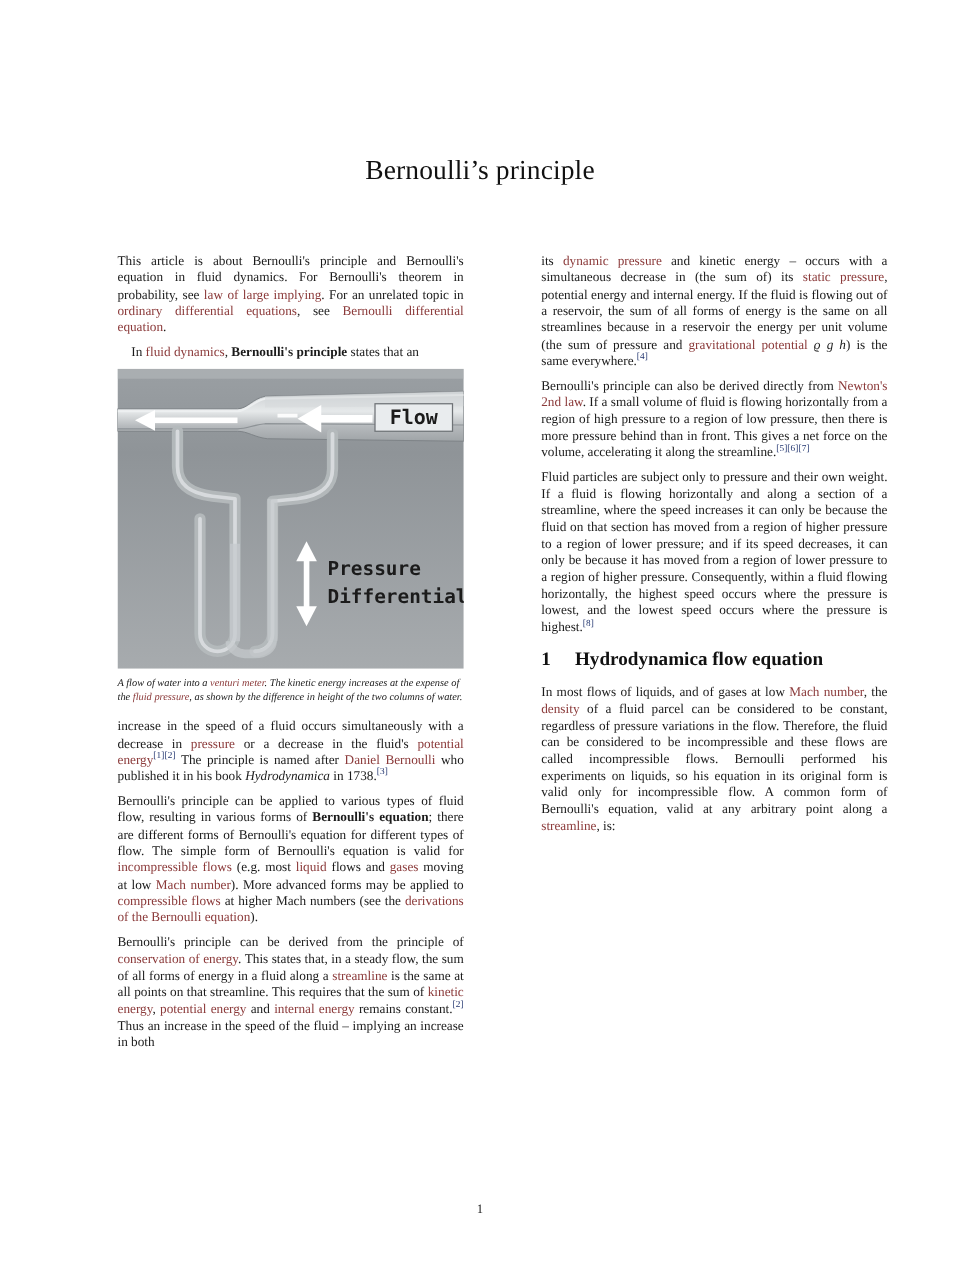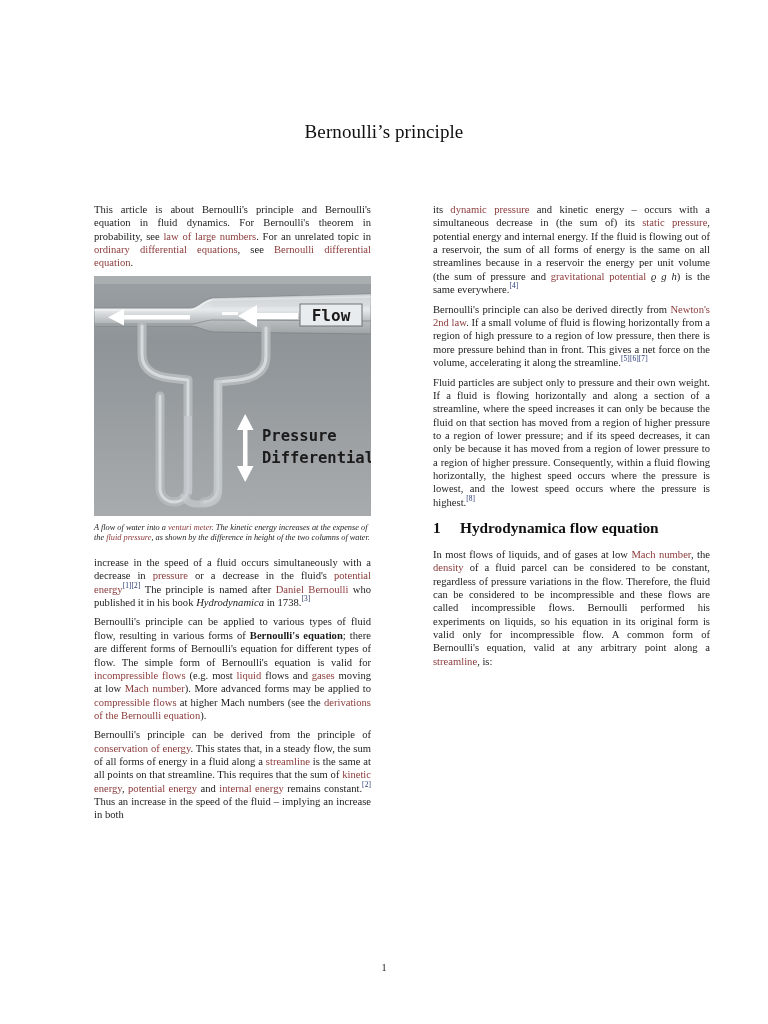--- a/index.html
+++ b/index.html
@@ -20,21 +20,21 @@
     left: 0; top: 0;
     width: 768px;
     height: 1024px;
   }
   .title {
     position: absolute;
     left: 0;
     top: 108px;
     width: 768px;
     text-align: center;
-    font-size: 19px;
+    font-size: 22px;
     font-weight: normal;
     letter-spacing: 0.1px;
     color: #111;
   }
   .col {
     position: absolute;
     top: 203px;
     width: 277px;
     font-size: 10.6px;
     line-height: 13.35px;
@@ -128,22 +128,23 @@
 </style>
 </head>
 <body>
 
 <div class="page">
 
   <h1 class="title">Bernoulli’s principle</h1>
 
   <div class="col col-left">
 
-    <p class="para"><span>This article is about Bernoulli's principle and Bernoulli's equation in fluid dynamics. For Bernoulli's theorem in probability, see </span><span class="lnk">law of large numbers</span><span>. For an unrelated topic in </span><span class="lnk">ordinary differential equations</span><span>, see </span><span class="lnk">Bernoulli differential equation</span><span>.</span></p>
-
+    <p class="para"><span>This article is about Bernoulli's principle and Bernoulli's equation in fluid dynamics. For Bernoulli's theorem in probability, see </span><span class="lnk">law of large implying</span><span>. For an unrelated topic in </span><span class="lnk">ordinary differential equations</span><span>, see </span><span class="lnk">Bernoulli differential equation</span><span>.</span></p>
+
+    <p class="para indent"><span>In </span><span class="lnk">fluid dynamics</span><span>, </span><span class="bold">Bernoulli's principle</span><span> states that an</span></p>
 
     <div class="figure">
       <svg class="figimg" viewBox="0 0 277 240" xmlns="http://www.w3.org/2000/svg">
         <defs>
           <linearGradient id="bgGrad" x1="0" y1="0" x2="0" y2="1">
             <stop offset="0%" stop-color="#9a9fa3"></stop>
             <stop offset="28%" stop-color="#8f9498"></stop>
             <stop offset="100%" stop-color="#a7abae"></stop>
           </linearGradient>
           <linearGradient id="tubeGrad" x1="0" y1="0" x2="0" y2="1">

